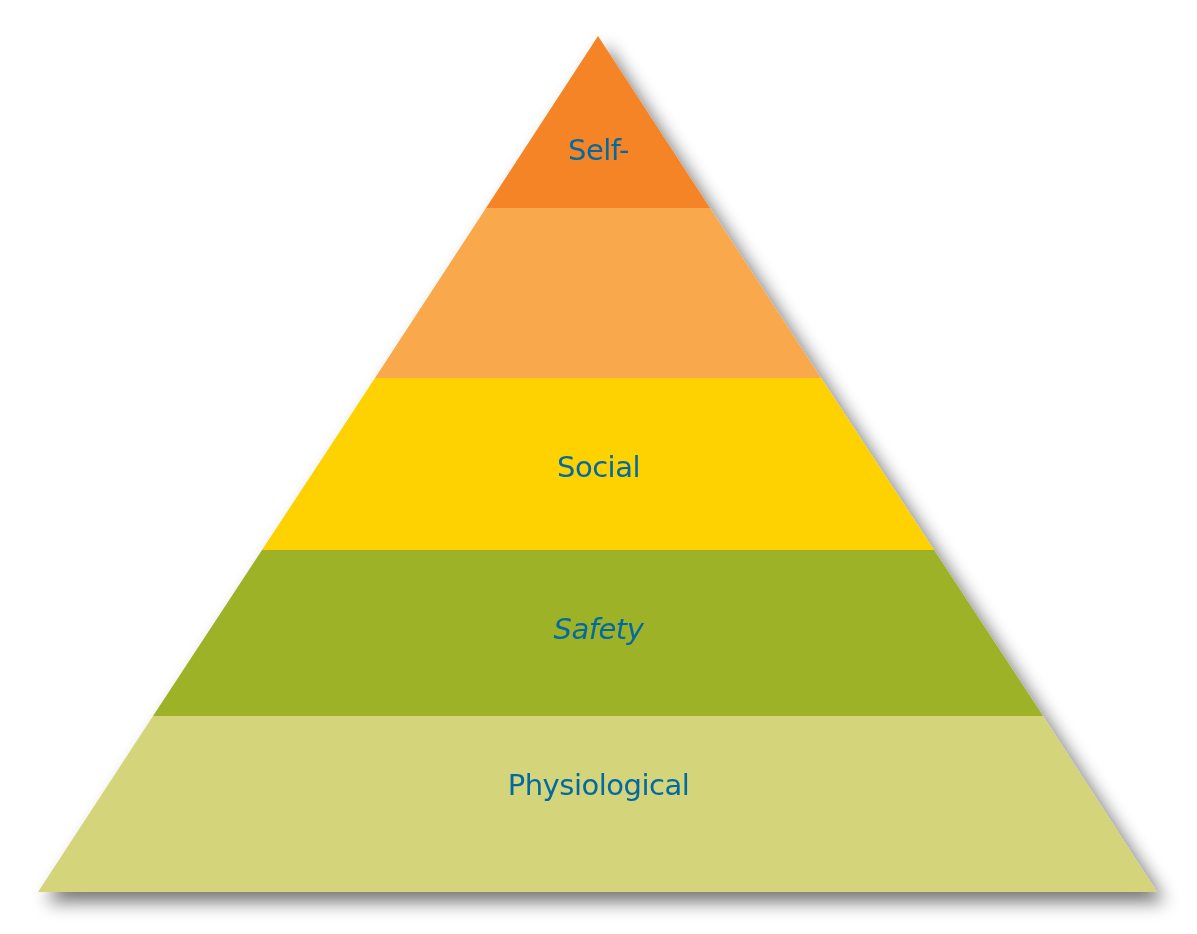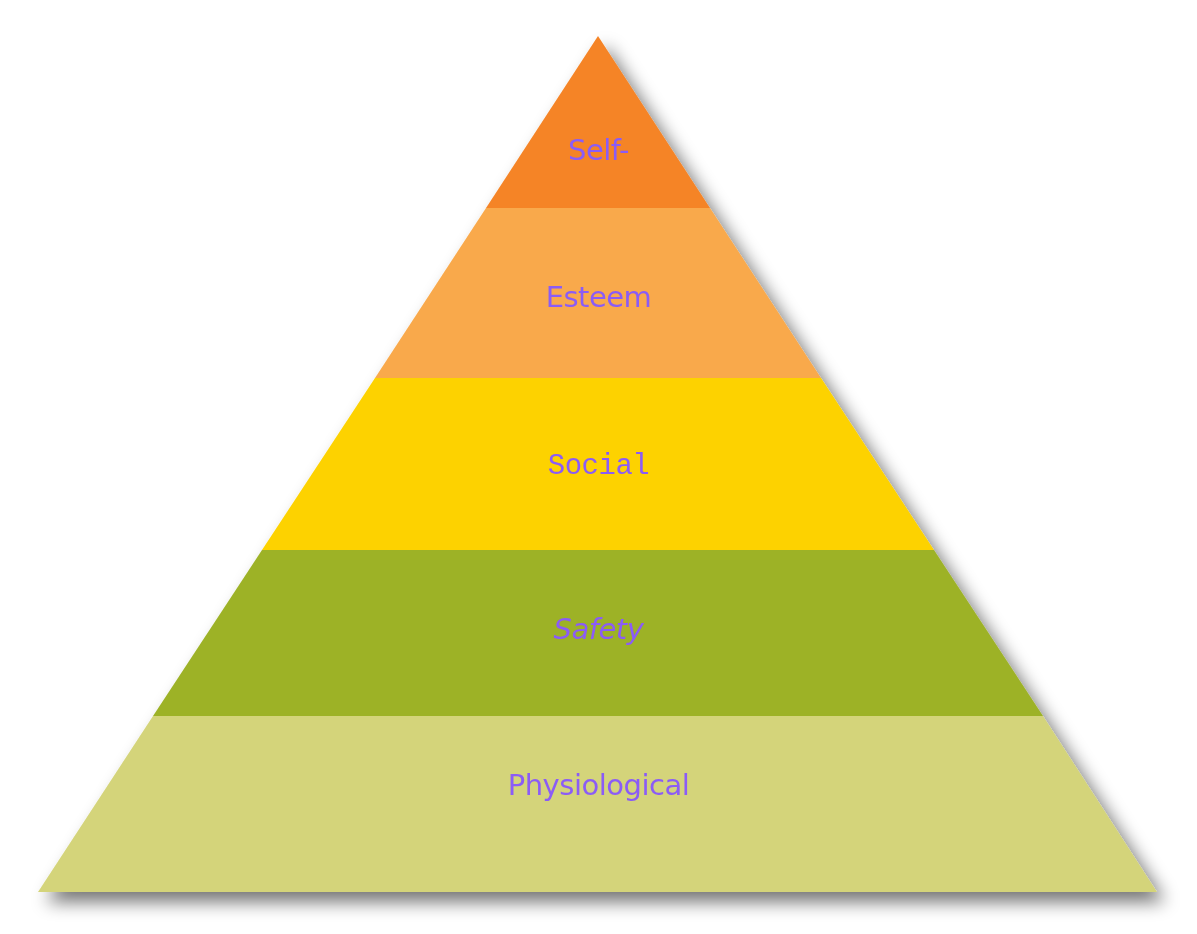--- a/index.html
+++ b/index.html
@@ -1,20 +1,20 @@
 <!DOCTYPE html>
 <html><head>
 <meta charset="utf-8">
 <style>
   html, body { margin:0; padding:0; background:#ffffff; }
   body { width:1197px; height:934px; position:relative; overflow:hidden; font-family:"DejaVu Sans","Liberation Sans",sans-serif; }
   #stage { position:absolute; left:0; top:0; width:1197px; height:934px; }
   .label {
     position:absolute; left:0; width:1197px; text-align:center;
-    font-size:29px; color:#8b5cf6; line-height:34px;
+    font-size:29px; color:#0369a1; line-height:34px;
     font-family:"DejaVu Sans","Liberation Sans",sans-serif;
     letter-spacing:-0.5px;
   }
 </style>
 </head>
 <body>
 
 <div id="stage">
   <svg width="1197" height="934" viewBox="0 0 1197 934">
     <defs>
@@ -33,17 +33,16 @@
     <g filter="url(#shadow)">
       <polygon id="l0" points="598,36 710,208 486,208" fill="#f58426"></polygon>
       <polygon id="l1" points="486,208 710,208 821,378 375,378" fill="#f9a94b"></polygon>
       <polygon id="l2" points="375,378 821,378 934,550 262,550" fill="#fdd205"></polygon>
       <polygon id="l3" points="262,550 934,550 1043,716 153,716" fill="#9db228"></polygon>
       <polygon id="l4" points="153,716 1043,716 1157,892 38,892" fill="#d4d47a"></polygon>
     </g>
   </svg>
 
   <div class="label" style="top:133px;">Self-</div>
-  <div class="label" style="top:280px;">Esteem</div>
-  <div class="label" style="top:450px;font-family:Liberation Mono, monospace;">Social</div>
+  <div class="label" style="top:450px;">Social</div>
   <div class="label" style="top:612px;font-style:italic;">Safety</div>
   <div class="label" style="top:768px;">Physiological</div>
 </div>
 
 </body></html>

